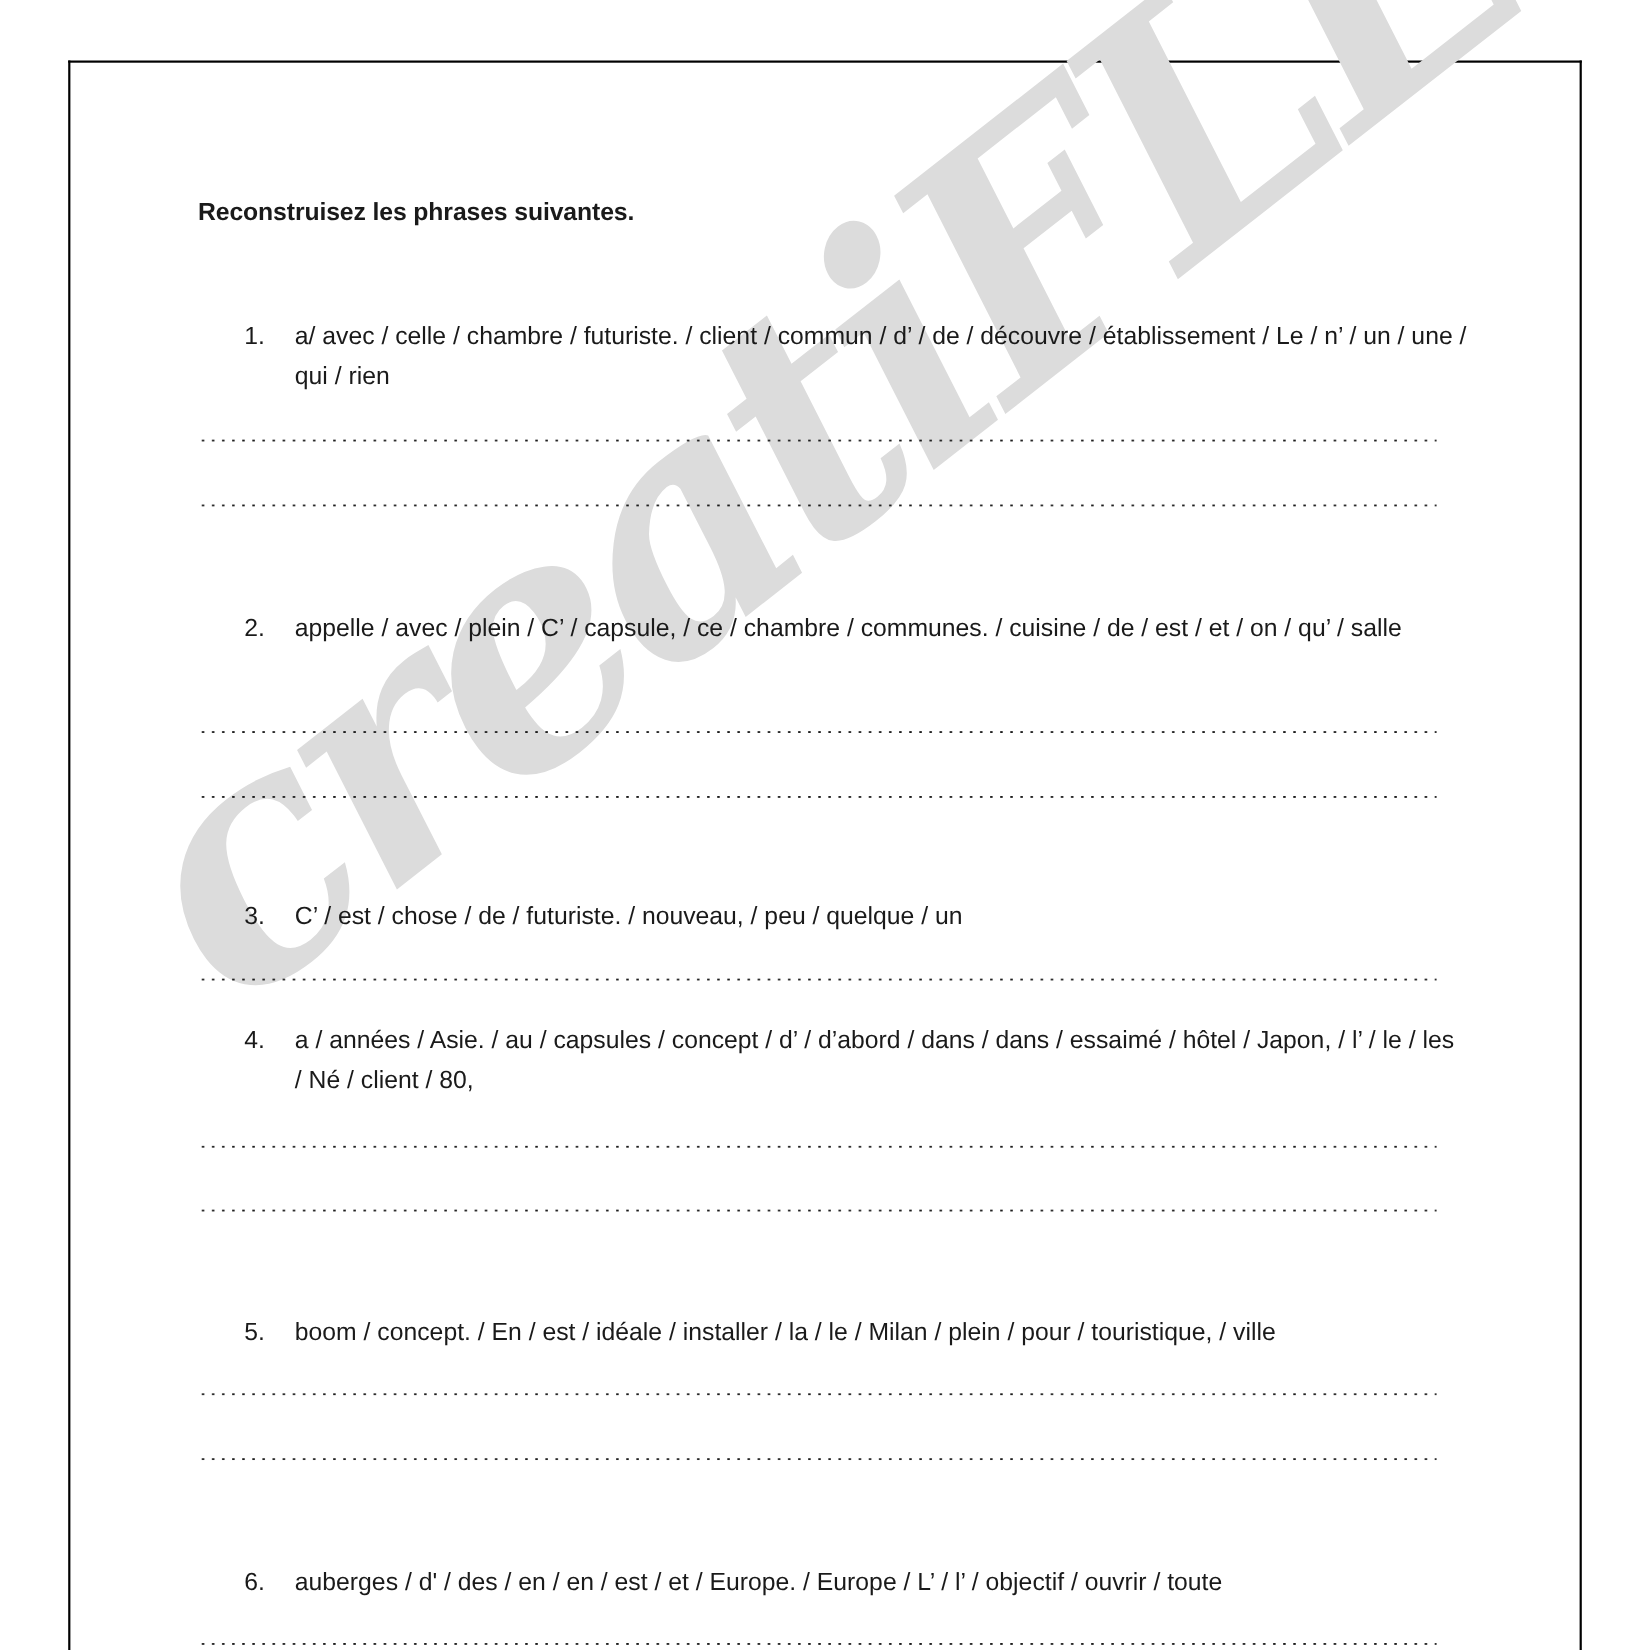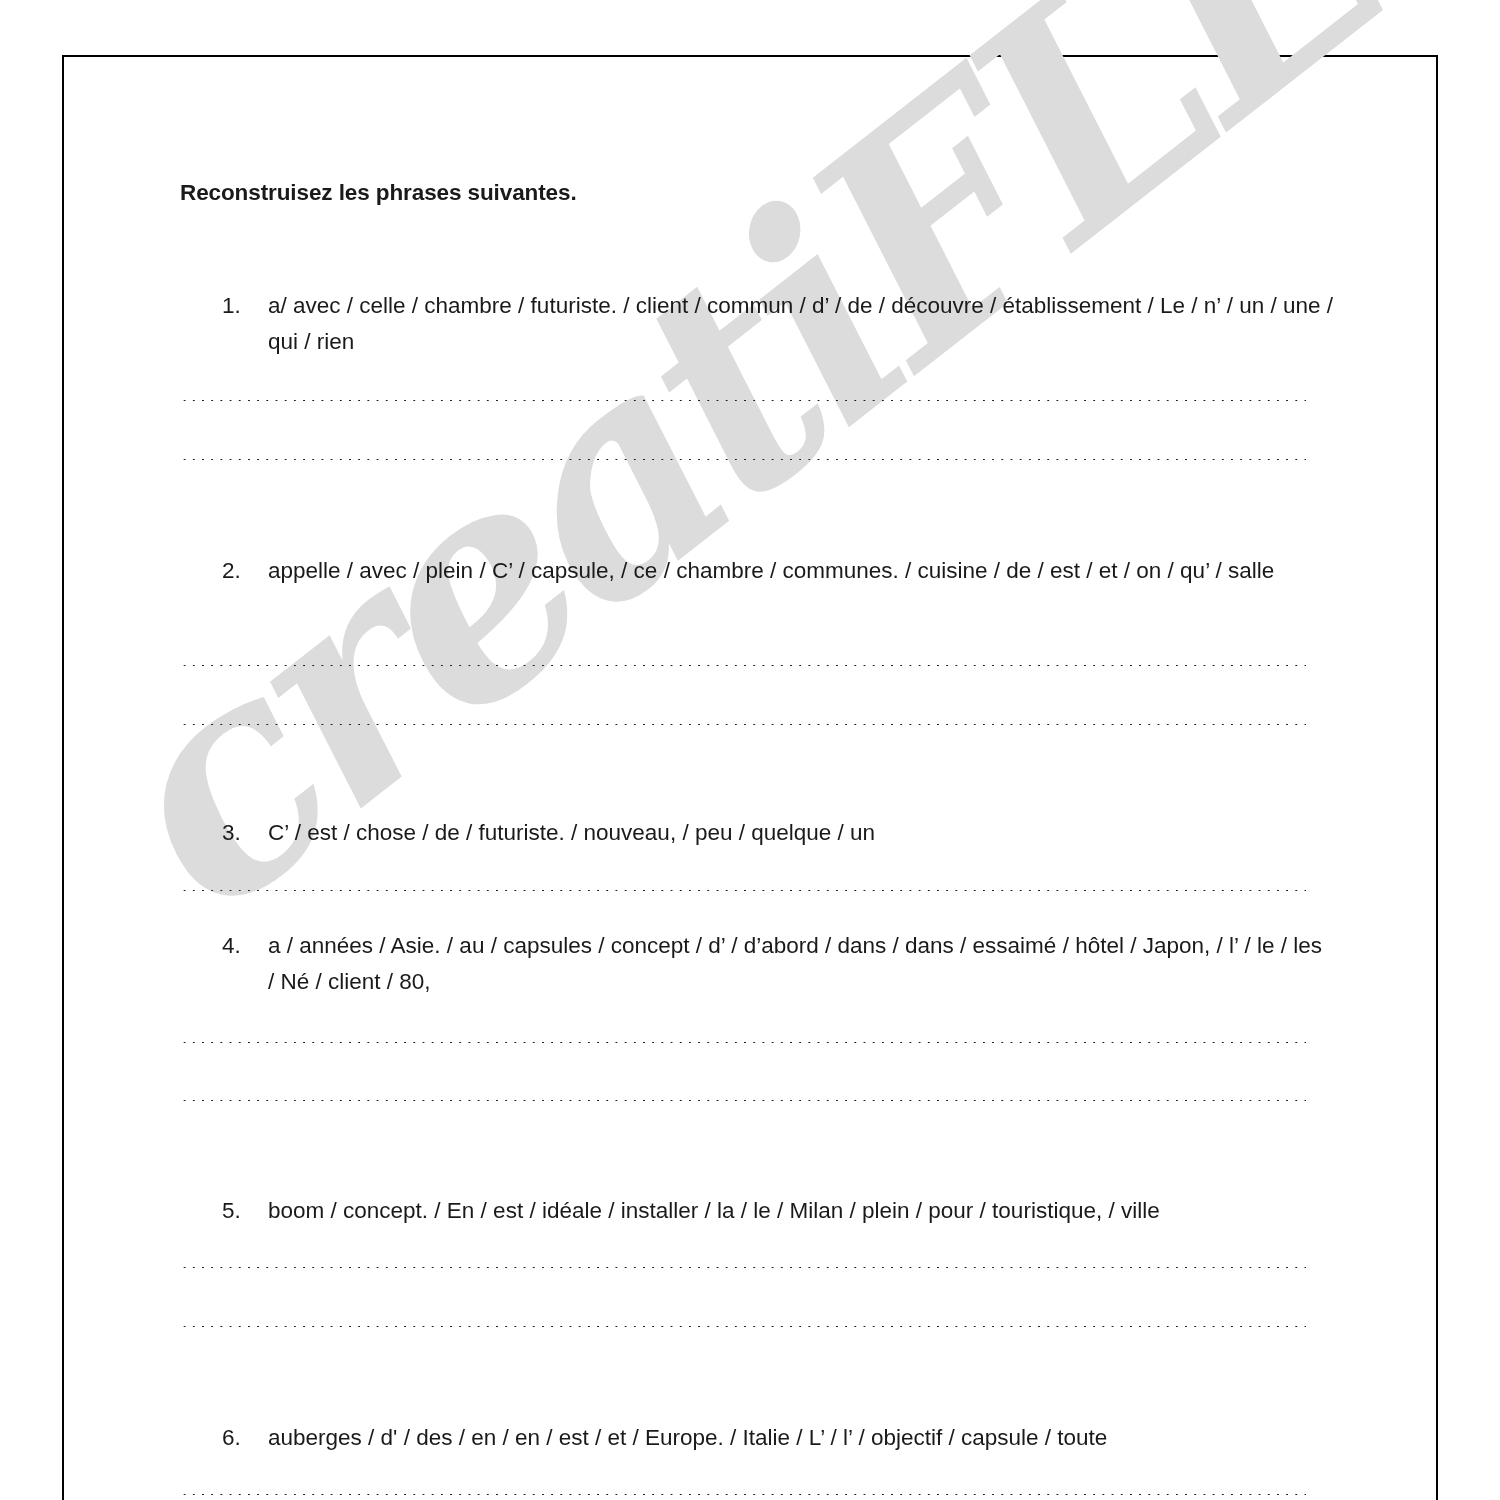--- a/index.html
+++ b/index.html
@@ -154,17 +154,17 @@
 
   <div class="item" style="top:1193px;">
     <span class="num">5.</span>
     <span class="txt">boom / concept. / En / est / idéale / installer / la / le / Milan / plein / pour / touristique, / ville</span>
   </div>
   <div class="rule" style="top:1265px;"></div>
   <div class="rule" style="top:1324px;"></div>
 
   <div class="item" style="top:1420px;">
     <span class="num">6.</span>
-    <span class="txt">auberges / d' / des / en / en / est / et / Europe. / Italie / L’ / l’ / objectif / capsule / toute</span>
+    <span class="txt">auberges / d' / des / en / en / est / et / Europe. / Europe / L’ / l’ / objectif / ouvrir / toute</span>
   </div>
   <div class="rule" style="top:1492px;"></div>
 
 </div>
 
 </body></html>

